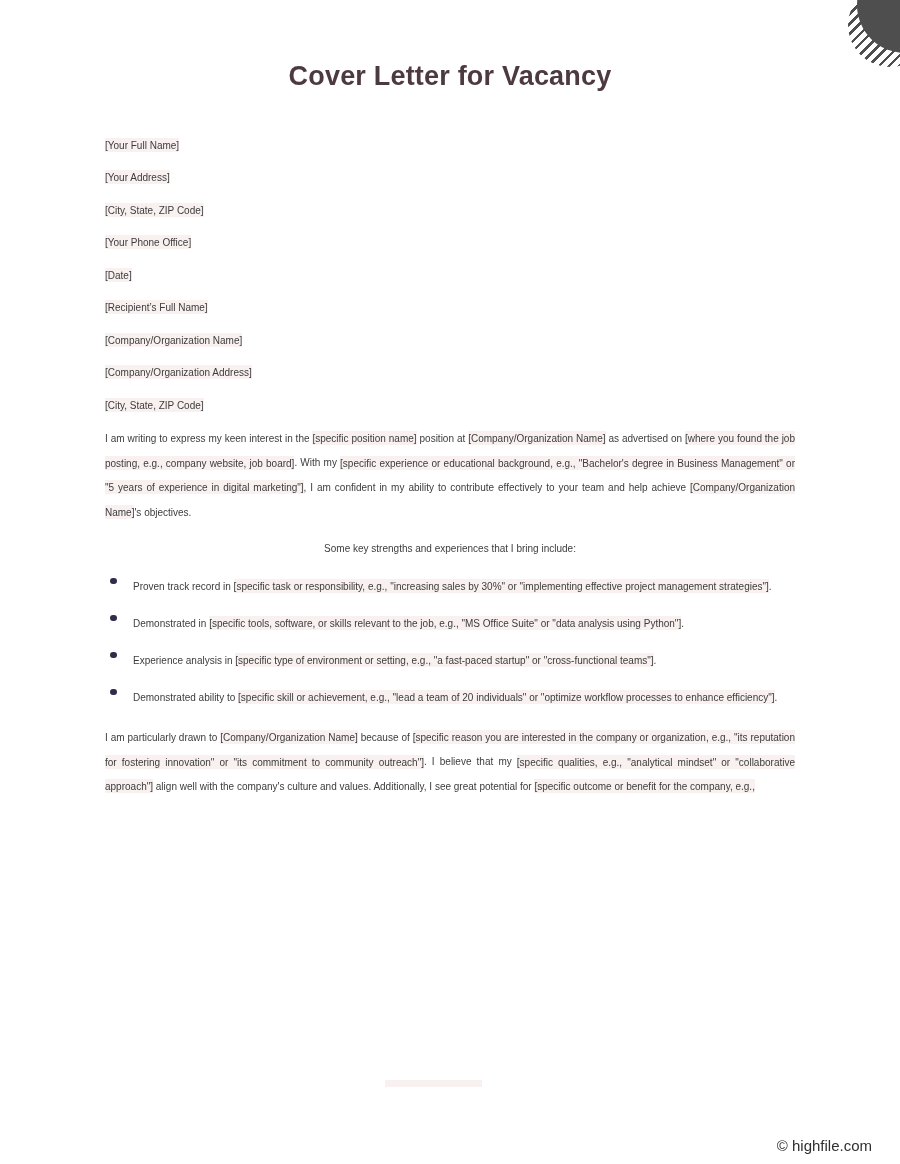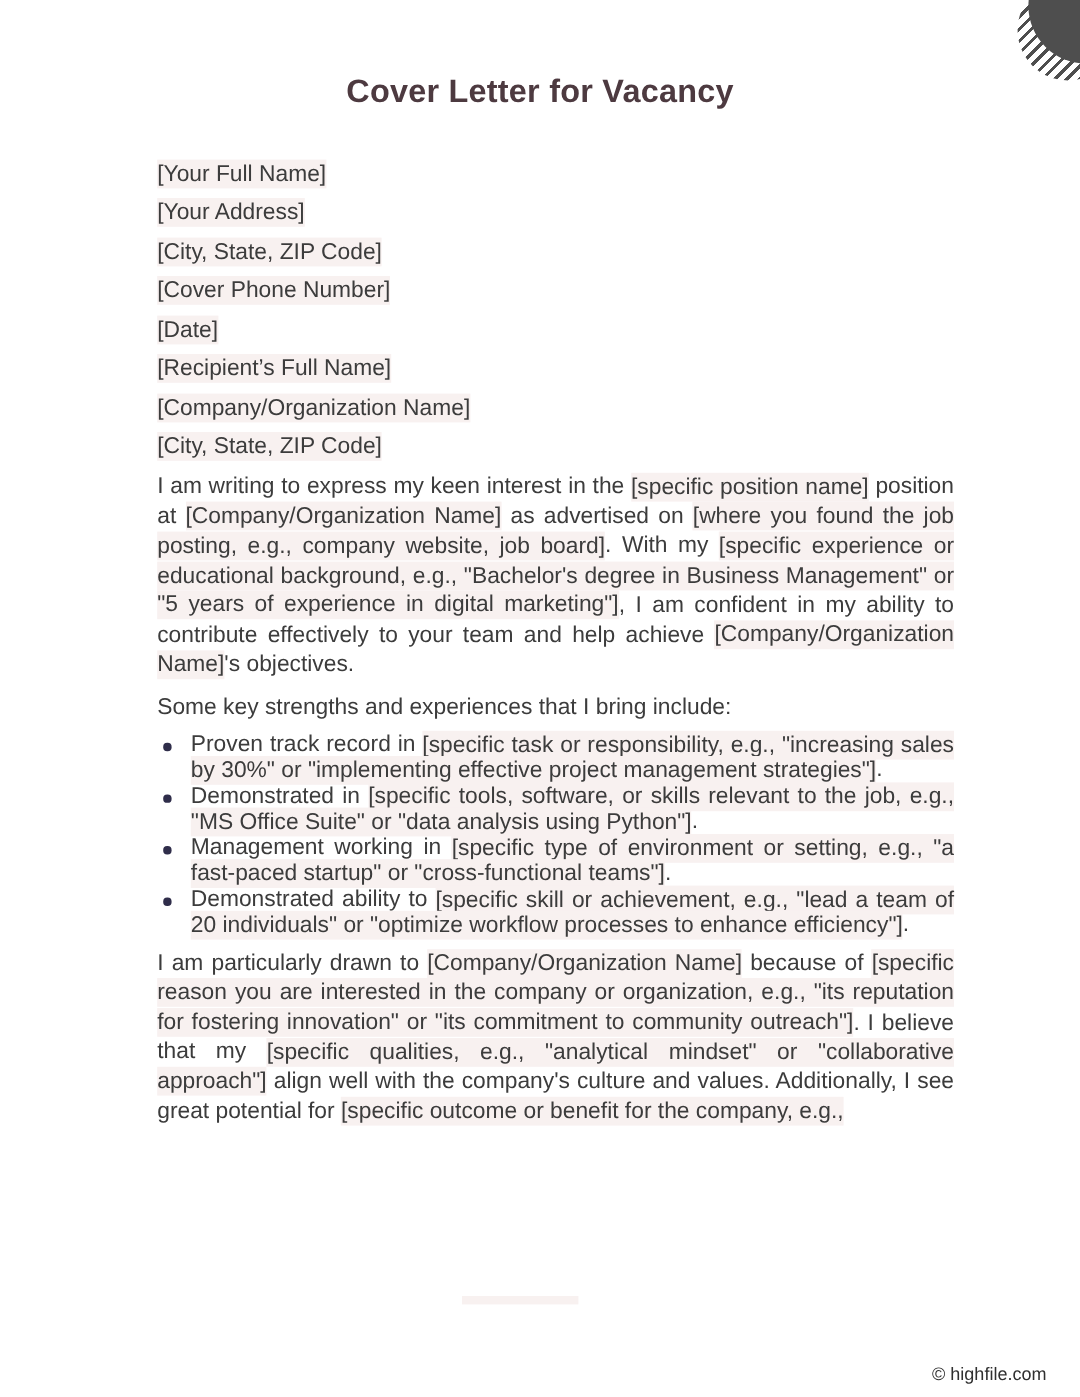--- a/index.html
+++ b/index.html
@@ -37,21 +37,21 @@
   h1.title {
     margin: 58px 0 0;
     font-size: 27px;
     line-height: 36px;
     font-weight: 700;
     text-align: center;
     color: var(--title, #4d3a40);
     letter-spacing: 0.2px;
   }
 
-  .content { padding: 0 105px; font-size: 19px; margin-left: 26px; }
+  .content { padding: 0 105px; font-size: 10px; }
 
   .addr p, p.line {
     margin: 0 0 11.5px;
     line-height: 21px;
   }
   .sender { margin-top: 40px; }
   .gap { margin-top: 11.5px; }
 
   .hl {
     background: var(--hl, #f8f1f0);
@@ -61,31 +61,31 @@
   }
 
   p.para {
     margin: 0 0 11.5px;
     line-height: 24.7px;
     text-align: justify;
   }
   p.intro-line {
     margin: 0 0 7px;
     line-height: 24.7px;
-    text-align: left;
+    text-align: center;
   }
 
   ul.bullets {
     margin: 0 0 10px;
     padding: 0 0 0 28px;
     list-style: none;
   }
   ul.bullets li {
     position: relative;
-    line-height: 21px;
+    line-height: 36px;
     margin: 0 0 1px;
     text-align: justify;
   }
   .dot {
     position: absolute;
     left: -23px;
     top: 9px;
     width: 6.5px;
     height: 6.5px;
     border-radius: 50%;
@@ -118,40 +118,41 @@
   <div class="deco-solid"></div>
 
   <h1 class="title">Cover Letter for Vacancy</h1>
 
   <div class="content">
 
     <div class="addr sender">
         <p><span class="hl">[Your Full Name]</span></p>
         <p><span class="hl">[Your Address]</span></p>
         <p><span class="hl">[City, State, ZIP Code]</span></p>
-        <p><span class="hl">[Cover Phone Number]</span></p>
+        <p><span class="hl">[Your Phone Office]</span></p>
       </div>
 
     <p class="line gap"><span class="hl">[Date]</span></p>
 
     <div class="addr gap">
         <p><span class="hl">[Recipient’s Full Name]</span></p>
         <p><span class="hl">[Company/Organization Name]</span></p>
+        <p><span class="hl">[Company/Organization Address]</span></p>
         <p><span class="hl">[City, State, ZIP Code]</span></p>
       </div>
 
 
     <p class="para"><span>I am writing to express my keen interest in the </span><span class="hl">[specific position name]</span><span> position at </span><span class="hl">[Company/Organization Name]</span><span> as advertised on </span><span class="hl">[where you found the job posting, e.g., company website, job board]</span><span>. With my </span><span class="hl">[specific experience or educational background, e.g., "Bachelor's degree in Business Management" or "5 years of experience in digital marketing"]</span><span>, I am confident in my ability to contribute effectively to your team and help achieve </span><span class="hl">[Company/Organization Name]</span><span>'s objectives.</span></p>
 
     <p class="intro-line">Some key strengths and experiences that I bring include:</p>
 
     <ul class="bullets">
         <li><span class="dot"></span><span><span>Proven track record in </span><span class="hl">[specific task or responsibility, e.g., "increasing sales by 30%" or "implementing effective project management strategies"]</span><span>.</span></span></li>
         <li><span class="dot"></span><span><span>Demonstrated in </span><span class="hl">[specific tools, software, or skills relevant to the job, e.g., "MS Office Suite" or "data analysis using Python"]</span><span>.</span></span></li>
-        <li><span class="dot"></span><span><span>Management working in </span><span class="hl">[specific type of environment or setting, e.g., "a fast-paced startup" or "cross-functional teams"]</span><span>.</span></span></li>
+        <li><span class="dot"></span><span><span>Experience analysis in </span><span class="hl">[specific type of environment or setting, e.g., "a fast-paced startup" or "cross-functional teams"]</span><span>.</span></span></li>
         <li><span class="dot"></span><span><span>Demonstrated ability to </span><span class="hl">[specific skill or achievement, e.g., "lead a team of 20 individuals" or "optimize workflow processes to enhance efficiency"]</span><span>.</span></span></li>
       </ul>
 
     <p class="para"><span>I am particularly drawn to </span><span class="hl">[Company/Organization Name]</span><span> because of </span><span class="hl">[specific reason you are interested in the company or organization, e.g., "its reputation for fostering innovation" or "its commitment to community outreach"]</span><span>. I believe that my </span><span class="hl">[specific qualities, e.g., "analytical mindset" or "collaborative approach"]</span><span> align well with the company's culture and values. Additionally, I see great potential for </span><span class="hl">[specific outcome or benefit for the company, e.g.,</span></p>
 
   </div>
 
   <div class="ghost-hl"></div>
 
   <div class="footer">© highfile.com</div>

